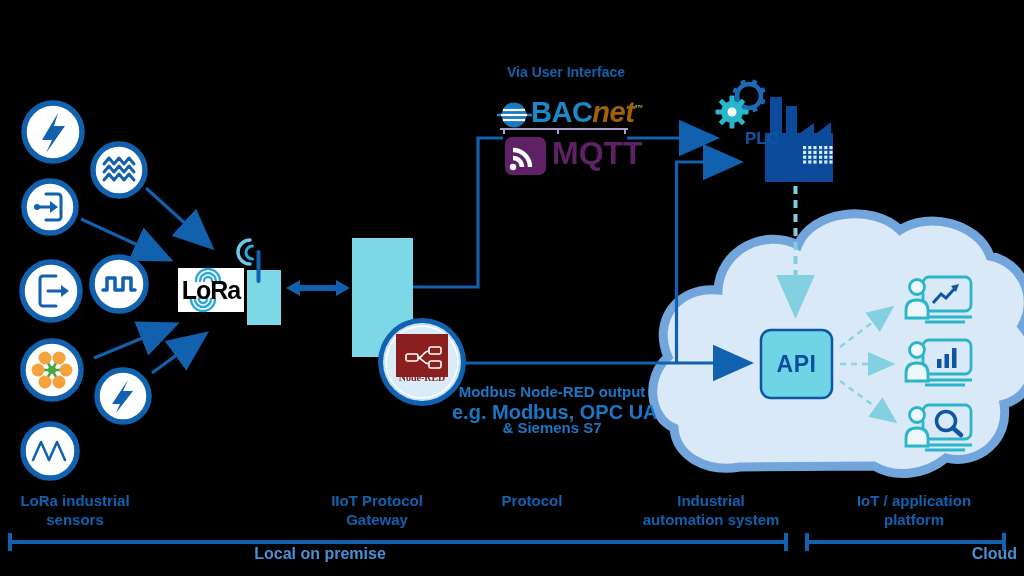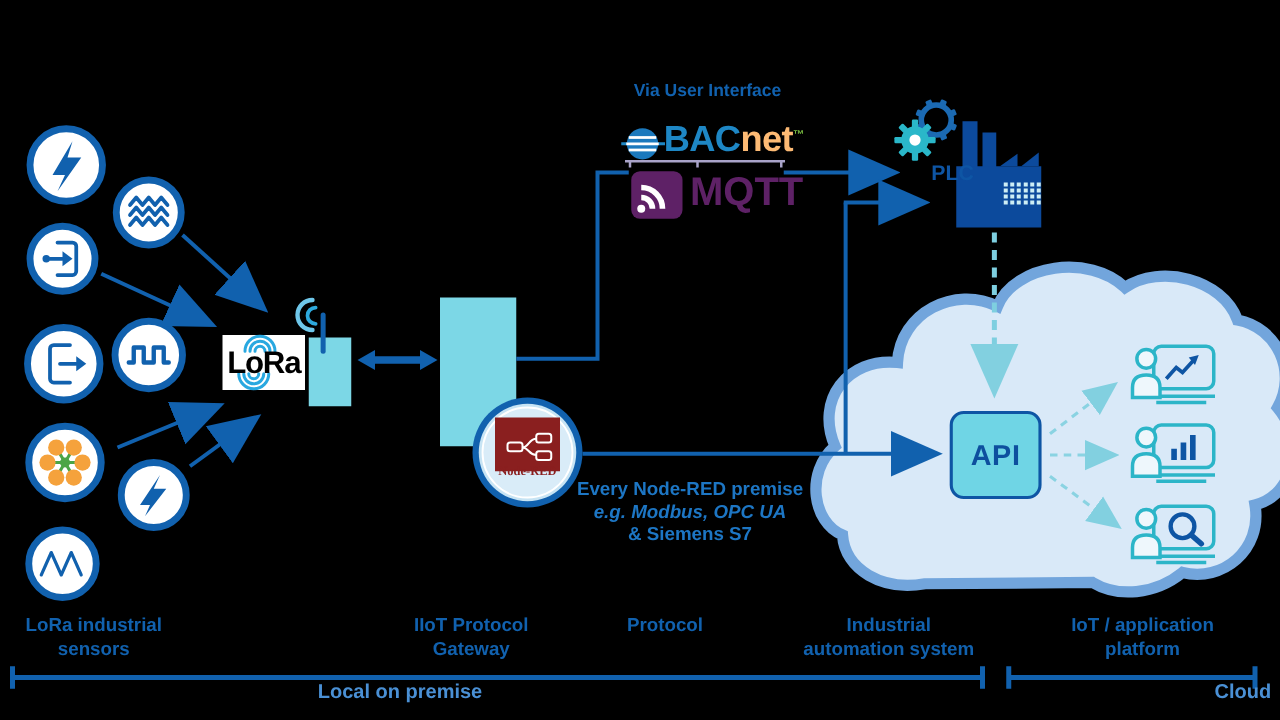--- a/index.html
+++ b/index.html
@@ -283,34 +283,34 @@
   </g>
 
   <g fill="none" stroke="#1161ae" stroke-width="4">
     <path d="M10,533 V551 M10,542 H786 M786,533 V551"></path>
     <path d="M807,533 V551 M807,542 H1004 M1004,533 V551"></path>
   </g>
 </svg>
 
 <div class="t center" style="left:466px; top:64px; width:200px; font-size:14px;">Via User Interface</div>
 
-<div class="t" style="left:531px; top:96px; font-size:29px; letter-spacing:-0.5px;"><span style="color:#1e87c5;">BAC</span><span style="color:#fdba74;">net</span><sup style="font-size:9px; color:#7cc142;">™</sup></div>
+<div class="t" style="left:531px; top:96px; font-size:29px; letter-spacing:-0.5px;"><span style="color:#1e87c5;">BAC</span><span style="color:#a16207;font-style:italic;">net</span><sup style="font-size:9px; color:#7cc142;">™</sup></div>
 
 <div class="t" style="left:552px; top:135px; font-size:32px; color:#5e2166;">MQTT</div>
 
 <div class="t" style="left:729px; top:129px; font-size:17px; color:#0e55a4;margin-left:16px;">PLC</div>
 
 <div class="t flexc" style="left:761px; top:330px; width:71px; height:68px; font-size:23px; color:#0d4f9e; letter-spacing:0.5px;">API</div>
 
 <div class="t flexc" style="left:178px; top:268px; width:66px; height:44px; font-size:25px; color:#000; letter-spacing:-1px;">LoRa</div>
 
 <div class="t center" style="left:382px; top:372px; width:80px; font-size:10px; color:#8a1f1f; font-family:'Liberation Serif', serif;">Node-RED</div>
 
-<div class="t center" style="left:452px; top:383px; width:200px; font-size:15px; color:#1d76c4;">Every Node-RED premise</div>
-<div class="t center" style="left:452px; top:401px; width:200px; font-size:15px; color:#1d76c4;font-style:italic;">e.g. Modbus, OPC UA</div>
+<div class="t center" style="left:452px; top:383px; width:200px; font-size:15px; color:#1d76c4;">Modbus Node-RED output</div>
+<div class="t center" style="left:452px; top:401px; width:200px; font-size:20px; color:#1d76c4;">e.g. Modbus, OPC UA</div>
 <div class="t center" style="left:452px; top:419px; width:200px; font-size:15px; color:#1d76c4;">&amp; Siemens S7</div>
 
 <div class="col" style="left:-25px;">
   <div>LoRa industrial</div>
   <div>sensors</div>
 </div>
 <div class="col" style="left:277px;">
   <div>IIoT Protocol</div>
   <div>Gateway</div>
 </div>

